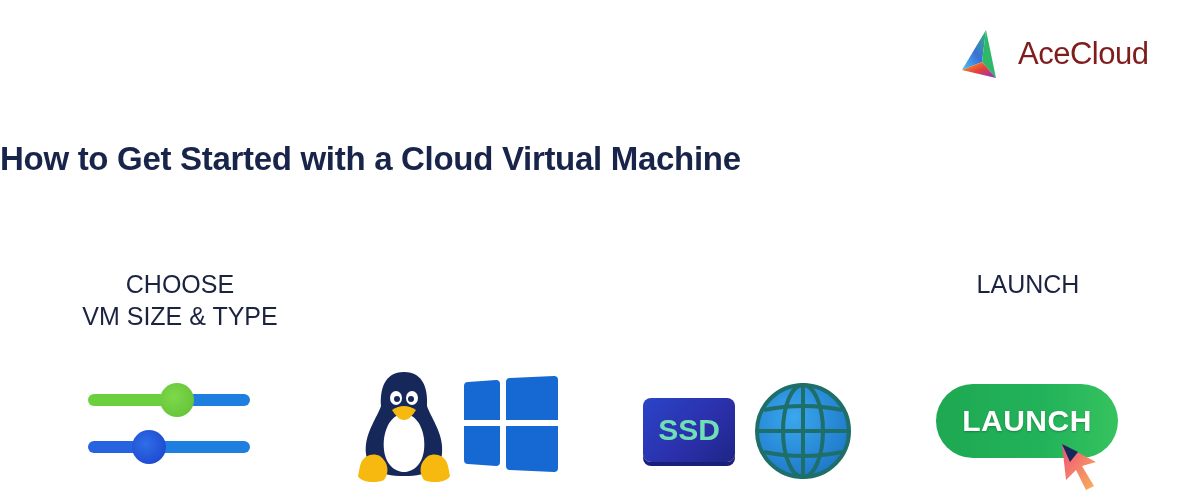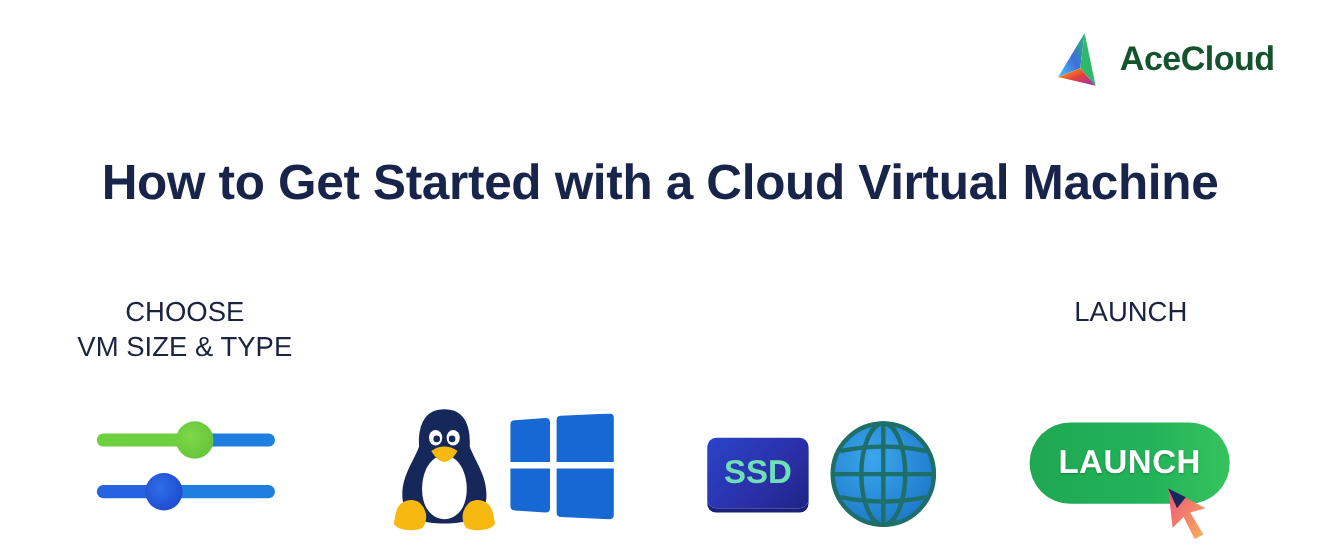--- a/index.html
+++ b/index.html
@@ -1,24 +1,24 @@
 <!DOCTYPE html>
 <html><head>
   <meta charset="utf-8">
   <style>
     * { margin: 0; padding: 0; box-sizing: border-box; }
     html, body { width: 1200px; height: 502px; background: #ffffff; overflow: hidden; }
     body { position: relative; font-family: "Liberation Sans", "DejaVu Sans", sans-serif; color: #16223f; }
 
     .logo { position: absolute; left: 956px; top: 26px; display: flex; align-items: center; gap: 6px; }
     .logo-mark { width: 56px; height: 56px; }
-    .logo-text { font-size: 31px; font-weight: 700; color: #14532d; letter-spacing: -0.5px; }
+    .logo-text { font-size: 31px; font-weight: 400; color: #7f1d1d; letter-spacing: -0.5px; }
 
-    .title { position: absolute; left: 0; top: 140px; width: 1200px; text-align: center;
-             font-size: 45px; font-weight: 700; color: #18244a; letter-spacing: -0.3px; }
+    .title { position: absolute; left: 0; top: 140px; width: 1200px; 
+             font-size: 33px; font-weight: 700; color: #18244a; letter-spacing: -0.3px; }
 
     .step { position: absolute; top: 268px; width: 260px; text-align: center; }
     .step-label { font-size: 25px; font-weight: 500; color: #1a2340; line-height: 32px; text-transform: uppercase; }
     .step-label span { display: block; }
 
     .icon-area { position: absolute; }
 
     
     .slider { position: absolute; height: 12px; border-radius: 6px; }
     .knob { position: absolute; border-radius: 50%; }
@@ -55,21 +55,21 @@
     </defs>
     <path d="M30 4 L6 44 L26 36 Z" fill="url(#lg1)"></path>
     <path d="M30 4 L26 36 L40 52 Z" fill="#2eb86a"></path>
     <path d="M6 44 L26 36 L40 52 Z" fill="url(#lg2)"></path>
   </svg>
   <span class="logo-text">AceCloud</span>
 </div>
 
 <h1 class="title">How to Get Started with a Cloud Virtual Machine</h1>
 
-<div class="step" style="left:38px;">
+<div class="step" style="left:50px;">
   <div class="step-label">
     <span>CHOOSE</span>
     <span>VM SIZE &amp; TYPE</span>
   </div>
 </div>
 <div class="icon-area" style="left:88px; top:382px; width:165px; height:86px;">
   <div class="slider" style="left:0; top:12px; width:92px; background:#6ccf3e;"></div>
   <div class="slider" style="left:88px; top:12px; width:74px; background:#1f7fe0;"></div>
   <div class="knob" style="left:72px; top:1px; width:34px; height:34px; background:radial-gradient(circle at 40% 40%, #7ed84a, #5fbf34);"></div>
   <div class="slider" style="left:0; top:59px; width:60px; background:#2563e0;"></div>

